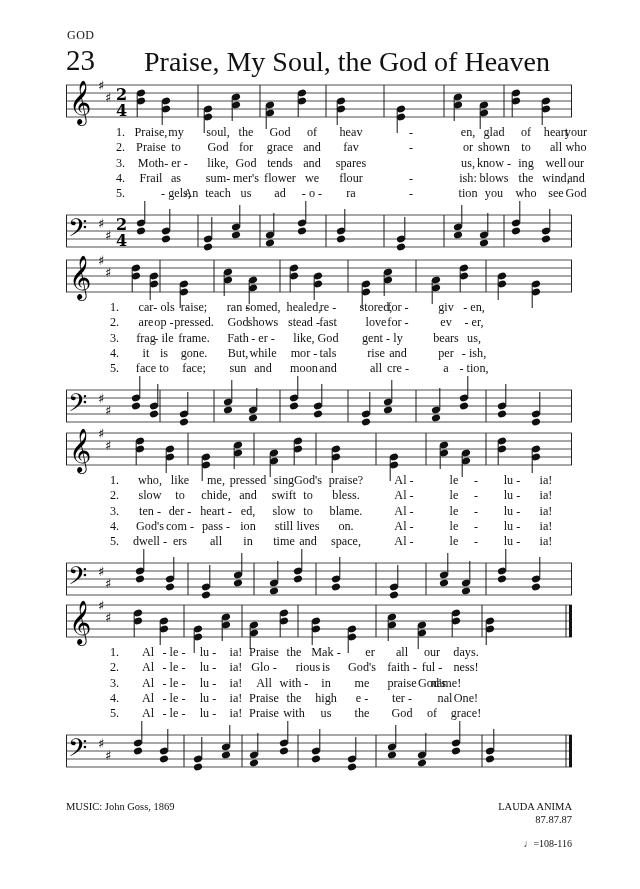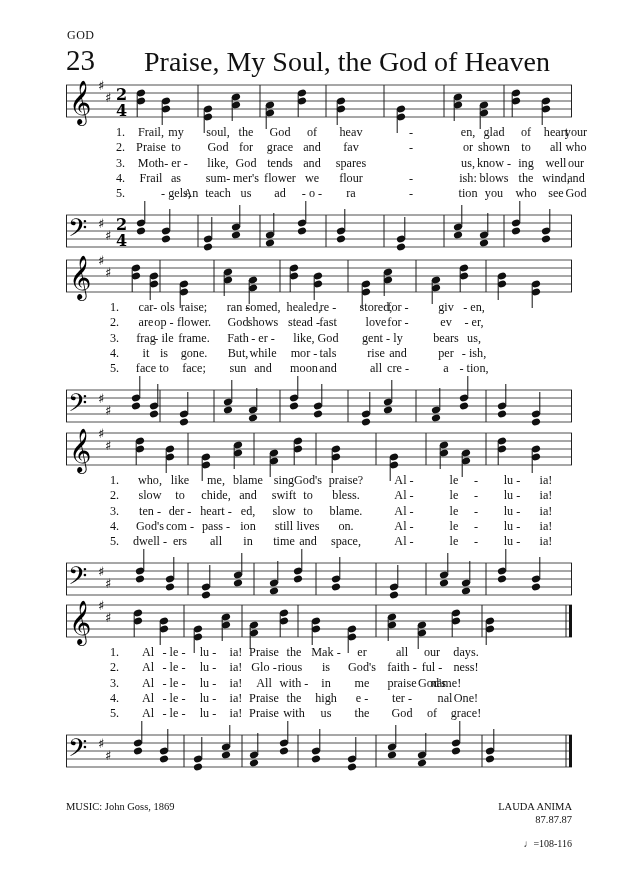--- a/index.html
+++ b/index.html
@@ -79,21 +79,21 @@
       <ellipse cx="450" cy="18" rx="4.2" ry="3.2" fill="#111" transform="rotate(-20 450 18)"></ellipse>
       <ellipse cx="450" cy="26" rx="4.2" ry="3.2" fill="#111" transform="rotate(-20 450 26)"></ellipse>
       <line x1="446.2" x2="446.2" y1="18" y2="42" stroke="#111" stroke-width="1"></line>
       <ellipse cx="480" cy="26" rx="4.2" ry="3.2" fill="#111" transform="rotate(-20 480 26)"></ellipse>
       <ellipse cx="480" cy="34" rx="4.2" ry="3.2" fill="#111" transform="rotate(-20 480 34)"></ellipse>
       <line x1="476.2" x2="476.2" y1="26" y2="50" stroke="#111" stroke-width="1"></line>
     </svg>
     <div class="lyrics" style="top: 40px;">
       <div class="lyric-line">
         <span class="vnum" style="left: 50px;">1.</span>
-        <span class="syl" style="left: 85px;">Frail,</span>
+        <span class="syl" style="left: 85px;">Praise,</span>
         <span class="syl" style="left: 110px;">my</span>
         <span class="syl" style="left: 152px;">soul,</span>
         <span class="syl" style="left: 180px;">the</span>
         <span class="syl" style="left: 214px;">God</span>
         <span class="syl" style="left: 246px;">of</span>
         <span class="syl" style="left: 285px;">heav</span>
         <span class="syl" style="left: 345px;">-</span>
         <span class="syl" style="left: 402px;">en,</span>
         <span class="syl" style="left: 428px;">glad</span>
         <span class="syl" style="left: 460px;">of</span>
@@ -292,21 +292,21 @@
         <span class="syl" style="left: 262px;">re -</span>
         <span class="syl" style="left: 310px;">stored,</span>
         <span class="syl" style="left: 332px;">for -</span>
         <span class="syl" style="left: 380px;">giv</span>
         <span class="syl" style="left: 408px;">- en,</span>
       </div>
       <div class="lyric-line">
         <span class="vnum" style="left: 44px;">2.</span>
         <span class="syl" style="left: 80px;">are</span>
         <span class="syl" style="left: 98px;">op -</span>
-        <span class="syl" style="left: 128px;">flower.</span>
+        <span class="syl" style="left: 128px;">pressed.</span>
         <span class="syl" style="left: 172px;">God</span>
         <span class="syl" style="left: 197px;">shows</span>
         <span class="syl" style="left: 238px;">stead -</span>
         <span class="syl" style="left: 262px;">fast</span>
         <span class="syl" style="left: 310px;">love</span>
         <span class="syl" style="left: 332px;">for -</span>
         <span class="syl" style="left: 380px;">ev</span>
         <span class="syl" style="left: 408px;">- er,</span>
       </div>
       <div class="lyric-line">
@@ -464,21 +464,21 @@
       <ellipse cx="470" cy="26" rx="4.2" ry="3.2" fill="#111" transform="rotate(-20 470 26)"></ellipse>
       <ellipse cx="470" cy="34" rx="4.2" ry="3.2" fill="#111" transform="rotate(-20 470 34)"></ellipse>
       <line x1="466.2" x2="466.2" y1="26" y2="50" stroke="#111" stroke-width="1"></line>
     </svg>
     <div class="lyrics" style="top: 40px;">
       <div class="lyric-line">
         <span class="vnum" style="left: 44px;">1.</span>
         <span class="syl" style="left: 84px;">who,</span>
         <span class="syl" style="left: 114px;">like</span>
         <span class="syl" style="left: 150px;">me,</span>
-        <span class="syl" style="left: 182px;">blame</span>
+        <span class="syl" style="left: 182px;">pressed</span>
         <span class="syl" style="left: 218px;">sing</span>
         <span class="syl" style="left: 242px;">God's</span>
         <span class="syl" style="left: 280px;">praise?</span>
         <span class="syl" style="left: 338px;">Al -</span>
         <span class="syl" style="left: 388px;">le</span>
         <span class="syl" style="left: 410px;">-</span>
         <span class="syl" style="left: 446px;">lu -</span>
         <span class="syl" style="left: 480px;">ia!</span>
       </div>
       <div class="lyric-line">
@@ -655,33 +655,33 @@
     <div class="lyrics" style="top: 40px;">
       <div class="lyric-line">
         <span class="vnum" style="left: 44px;">1.</span>
         <span class="syl" style="left: 82px;">Al</span>
         <span class="syl" style="left: 108px;">- le -</span>
         <span class="syl" style="left: 142px;">lu -</span>
         <span class="syl" style="left: 170px;">ia!</span>
         <span class="syl" style="left: 198px;">Praise</span>
         <span class="syl" style="left: 228px;">the</span>
         <span class="syl" style="left: 260px;">Mak -</span>
-        <span class="syl" style="left: 296px;">er</span>
+        <span class="syl" style="left: 304px;">er</span>
         <span class="syl" style="left: 336px;">all</span>
         <span class="syl" style="left: 366px;">our</span>
         <span class="syl" style="left: 400px;">days.</span>
       </div>
       <div class="lyric-line">
         <span class="vnum" style="left: 44px;">2.</span>
         <span class="syl" style="left: 82px;">Al</span>
         <span class="syl" style="left: 108px;">- le -</span>
         <span class="syl" style="left: 142px;">lu -</span>
         <span class="syl" style="left: 170px;">ia!</span>
         <span class="syl" style="left: 198px;">Glo -</span>
-        <span class="syl" style="left: 224px; text-align: right;">rious</span>
+        <span class="syl" style="left: 242px; text-align: right;">rious</span>
         <span class="syl" style="left: 260px;">is</span>
         <span class="syl" style="left: 296px;">God's</span>
         <span class="syl" style="left: 336px;">faith -</span>
         <span class="syl" style="left: 366px;">ful -</span>
         <span class="syl" style="left: 400px;">ness!</span>
       </div>
       <div class="lyric-line">
         <span class="vnum" style="left: 44px;">3.</span>
         <span class="syl" style="left: 82px;">Al</span>
         <span class="syl" style="left: 108px;">- le -</span>

